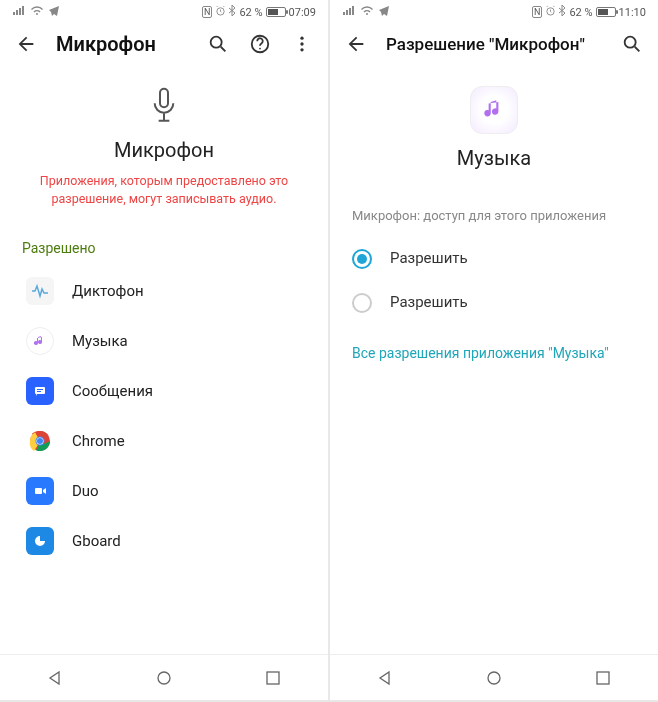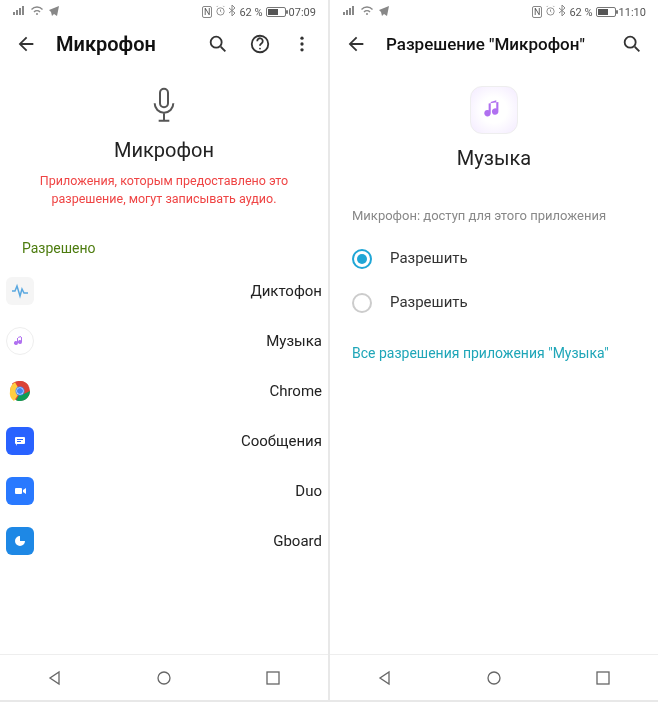--- a/index.html
+++ b/index.html
@@ -84,23 +84,22 @@
     font-size: 14px;
     padding: 22px 22px 10px 22px;
   }
   .app-list {
     flex: 1;
     overflow: hidden;
   }
   .app-item {
     display: flex;
     align-items: center;
-    padding: 11px 6px;
+    padding: 11px 26px;
     gap: 18px;
-    justify-content: space-between;
   }
   .app-icon {
     width: 28px;
     height: 28px;
     border-radius: 6px;
     display: flex;
     align-items: center;
     justify-content: center;
     flex-shrink: 0;
   }
@@ -301,45 +300,45 @@
     </div>
     <div class="app-item">
       <div class="app-icon" style="background:#fff;border:1px solid #eee;border-radius:50%">
         <svg width="16" height="16" viewBox="0 0 16 16">
             <path d="M6 4v6a2 2 0 11-1-1.7V5l5-1v5a2 2 0 11-1-1.7V3z" fill="#b070f0"></path>
           </svg>
       </div>
       <div class="app-name">Музыка</div>
     </div>
     <div class="app-item">
+      <div class="app-icon" style="background:#2962ff">
+        <svg width="16" height="16" viewBox="0 0 16 16">
+            <rect x="3" y="4" width="10" height="7" rx="1" fill="#fff"></rect>
+            <path d="M5 11l-1 2v-2z" fill="#fff"></path>
+            <rect x="5" y="6" width="6" height="1" fill="#2962ff"></rect>
+            <rect x="5" y="8" width="4" height="1" fill="#2962ff"></rect>
+          </svg>
+      </div>
+      <div class="app-name">Сообщения</div>
+    </div>
+    <div class="app-item">
       <div class="app-icon" style="background:#fff;border-radius:50%">
         <svg width="24" height="24" viewBox="0 0 24 24">
             <circle cx="12" cy="12" r="10" fill="#db4437"></circle>
             <path d="M12 2a10 10 0 018.7 5H12a5 5 0 00-4.3 2.5L4 4.5A10 10 0 0112 2z" fill="#db4437"></path>
             <path d="M22 12a10 10 0 01-14 9.2l4-7a5 5 0 004.9.3L22 12z" fill="#0f9d58"></path>
             <path d="M2 12a10 10 0 015-8.7l4 7a5 5 0 00-.6 5L6 22A10 10 0 012 12z" fill="#ffcd40"></path>
             <circle cx="12" cy="12" r="4.5" fill="#4285f4"></circle>
             <circle cx="12" cy="12" r="3.5" fill="#fff"></circle>
             <circle cx="12" cy="12" r="3" fill="#4285f4"></circle>
           </svg>
       </div>
       <div class="app-name">Chrome</div>
     </div>
     <div class="app-item">
-      <div class="app-icon" style="background:#2962ff">
-        <svg width="16" height="16" viewBox="0 0 16 16">
-            <rect x="3" y="4" width="10" height="7" rx="1" fill="#fff"></rect>
-            <path d="M5 11l-1 2v-2z" fill="#fff"></path>
-            <rect x="5" y="6" width="6" height="1" fill="#2962ff"></rect>
-            <rect x="5" y="8" width="4" height="1" fill="#2962ff"></rect>
-          </svg>
-      </div>
-      <div class="app-name">Сообщения</div>
-    </div>
-    <div class="app-item">
       <div class="app-icon" style="background:#2979ff">
         <svg width="16" height="16" viewBox="0 0 16 16">
             <rect x="3" y="5" width="7" height="6" rx="1" fill="#fff"></rect>
             <path d="M11 7l3-2v6l-3-2z" fill="#fff"></path>
           </svg>
       </div>
       <div class="app-name">Duo</div>
     </div>
     <div class="app-item">
       <div class="app-icon" style="background:#1e88e5">

